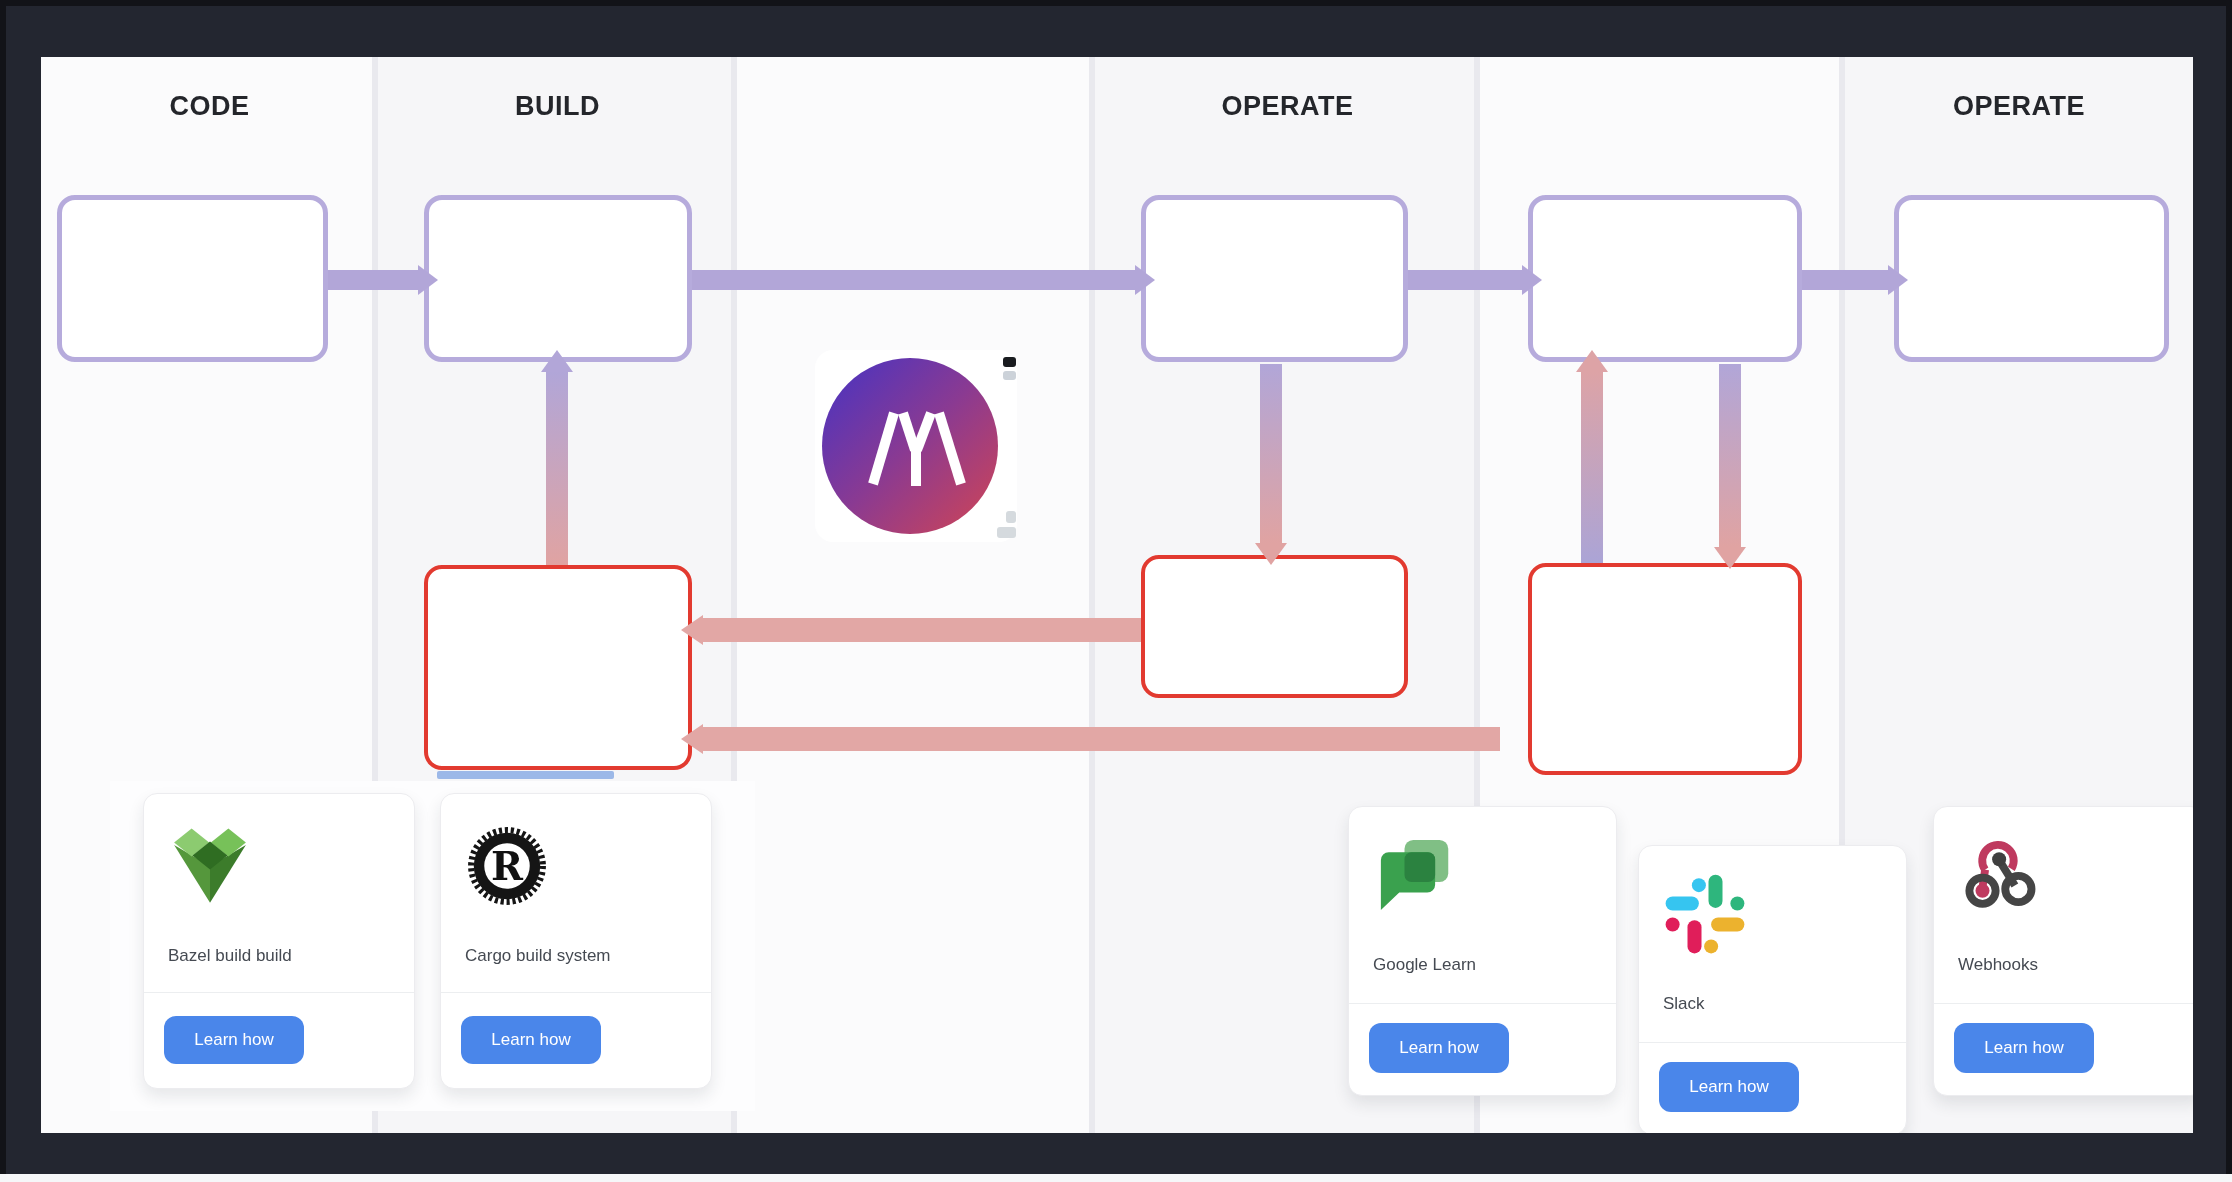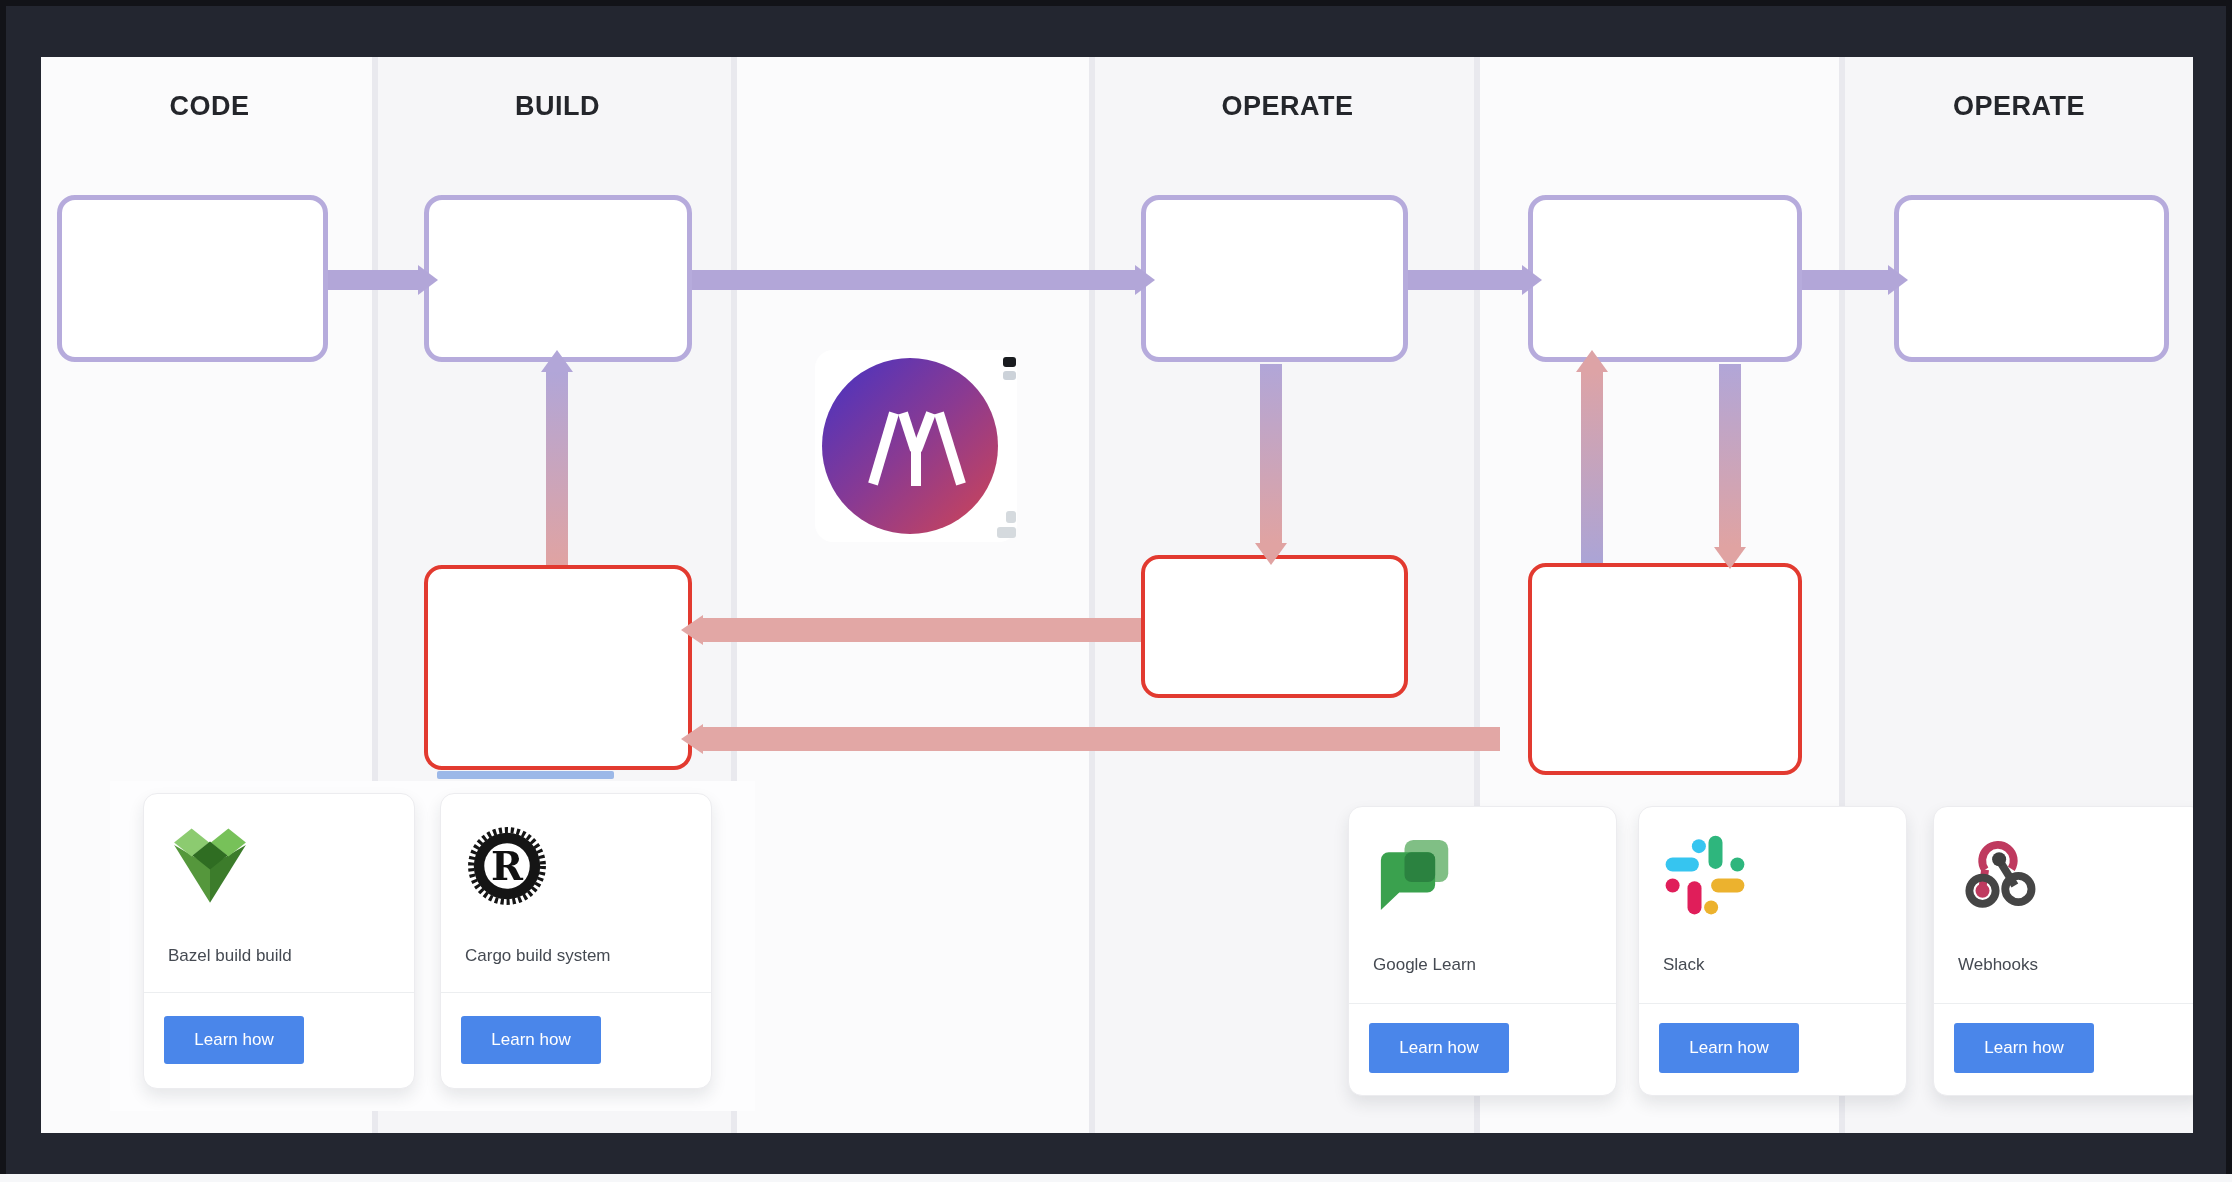--- a/index.html
+++ b/index.html
@@ -32,21 +32,21 @@
   .logo-plate{position:absolute;left:774px;top:293px;width:202px;height:192px;background:#ffffff;border-radius:18px;z-index:6;}
   .fragment{position:absolute;z-index:7;border-radius:3px;}
   .blue-sliver{position:absolute;left:396px;top:714px;width:177px;height:8px;background:#9cb8e8;border-radius:2px;z-index:3;}
   .sheet{position:absolute;left:69px;top:724px;width:645px;height:330px;background:#fdfdfe;z-index:3;}
   .card{position:absolute;background:#ffffff;border:1px solid #ececef;border-radius:14px;
     box-shadow:0 8px 16px rgba(30,35,48,0.10);z-index:8;}
   .card .icon-wrap{position:absolute;left:24px;width:84px;height:84px;}
   .card .card-title{position:absolute;left:24px;right:16px;font-size:17px;color:#454a52;}
   .card .card-divider{position:absolute;left:0;right:0;height:1px;background:#eceef0;}
   .learn-btn{position:absolute;left:20px;width:140px;height:48px;background:#4a86ea;color:#ffffff;
-    border:none;border-radius:3px;font-size:17px;font-family:"Liberation Sans",sans-serif;cursor:pointer;}
+    border:none;border-radius:12px;font-size:17px;font-family:"Liberation Sans",sans-serif;cursor:pointer;}
   .bottom-strip{position:absolute;left:0;top:1174px;width:2232px;height:8px;background:#f6f7f9;z-index:9;}
 </style>
 </head>
 <body>
 
 <div class="screen">
   <div class="frame"></div>
 
   <div class="canvas">
 
@@ -170,21 +170,21 @@
           <rect x="36" y="8" width="50" height="48" rx="10" fill="#80bf85"></rect>
           <path d="M18,22 h44 a9,9 0 0 1 9,9 v28 a9,9 0 0 1 -9,9 H30 L9,88 V31 a9,9 0 0 1 9,-9 Z" fill="#3aa14e"></path>
           <rect x="36" y="22" width="35" height="34" rx="8" fill="#2b8240"></rect>
         </svg>
       </div>
       <div class="card-title" style="top:148px">Google Learn</div>
       <div class="card-divider" style="top:196px"></div>
       <button class="learn-btn" style="top:216px;height:50px">Learn how</button>
     </div>
 
-    <div class="card" style="left:1597px;top:749px;width:269px;height:290px">
+    <div class="card" style="left:1597px;top:788px;width:269px;height:290px">
       <div class="icon-wrap" style="top:26px">
         <svg width="84" height="84" viewBox="0 0 96 96">
           <rect x="33" y="7" width="16" height="16" rx="8" fill="#36c5f0"></rect>
           <rect x="3" y="28" width="38" height="16" rx="8" fill="#36c5f0"></rect>
           <rect x="52" y="3" width="16" height="38" rx="8" fill="#2eb67d"></rect>
           <rect x="77" y="28" width="16" height="16" rx="8" fill="#2eb67d"></rect>
           <rect x="28" y="55" width="16" height="38" rx="8" fill="#e01e5a"></rect>
           <rect x="3" y="52" width="16" height="16" rx="8" fill="#e01e5a"></rect>
           <rect x="55" y="52" width="38" height="16" rx="8" fill="#ecb22e"></rect>
           <rect x="47" y="77" width="16" height="16" rx="8" fill="#ecb22e"></rect>

